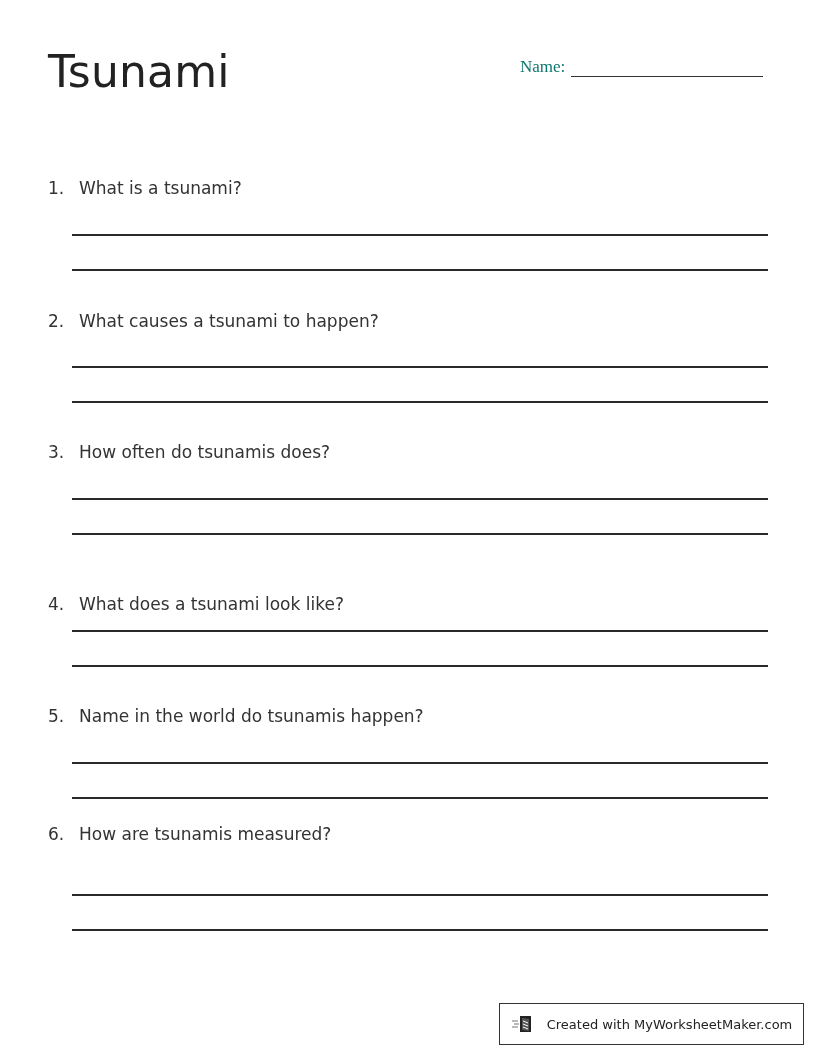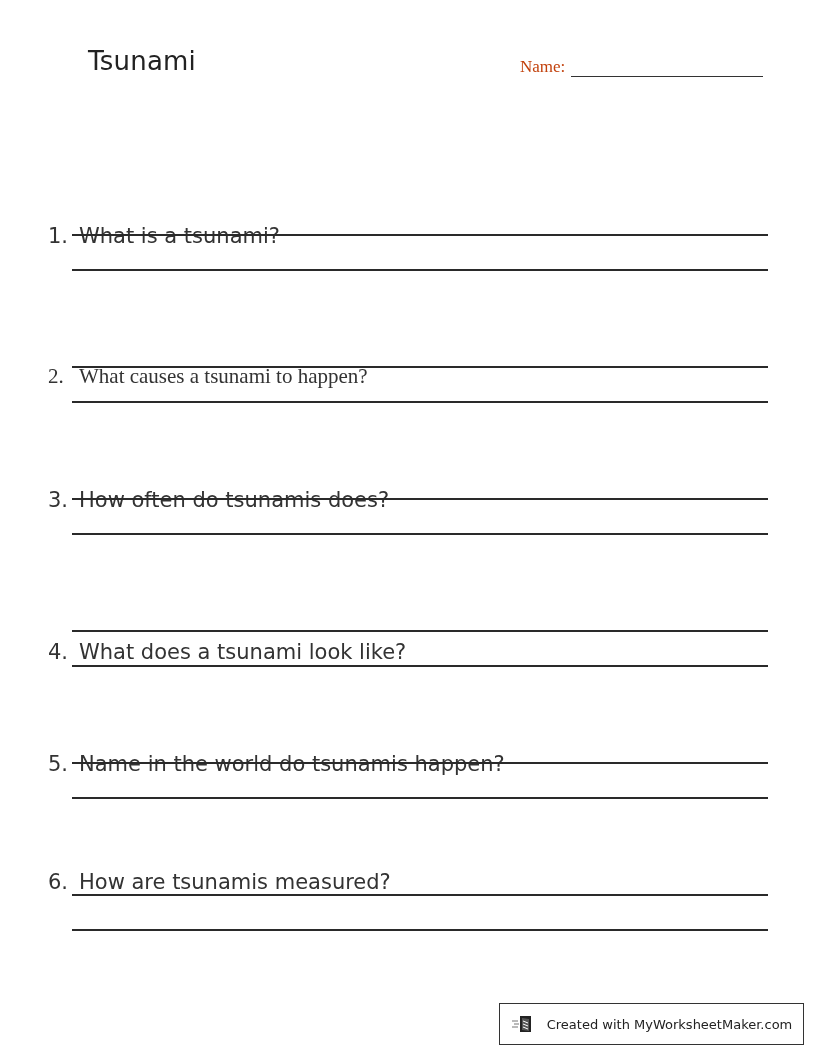--- a/index.html
+++ b/index.html
@@ -1,32 +1,32 @@
 <!DOCTYPE html>
 <html><head>
 <meta charset="utf-8">
 <style>
   html, body { margin: 0; padding: 0; background: #ffffff; }
   body { width: 816px; height: 1056px; position: relative; overflow: hidden; color: #222; }
   .title {
     position: absolute; left: 48px; top: 46px;
-    font-family: "DejaVu Sans", sans-serif; font-size: 26px; font-weight: normal;
-    color: #222; letter-spacing: 0.2px; margin-left: 40px;
+    font-family: "DejaVu Sans", sans-serif; font-size: 44px; font-weight: normal;
+    color: #222; letter-spacing: 0.2px;
   }
   .name-wrap { position: absolute; left: 520px; top: 54px; display: flex; align-items: flex-end; }
   .name-label {
-    font-family: "Liberation Serif", serif; font-size: 17px; color: #c2410c;
+    font-family: "Liberation Serif", serif; font-size: 17px; color: #0f766e;
   }
   .name-line {
     display: inline-block; width: 192px; border-bottom: 1px solid #333;
     margin-left: 6px; height: 22px;
   }
   .question {
     position: absolute; left: 48px;
-    font-family: "DejaVu Sans", sans-serif; font-size: 21px; color: #333; margin-top: 46px;
+    font-family: "DejaVu Sans", sans-serif; font-size: 17px; color: #333;
   }
   .question .num { display: inline-block; width: 31px; }
   .answer-line {
     position: absolute; left: 72px; width: 696px; height: 2px; background: #2a2a2a;
   }
   .credit {
     position: absolute; left: 499px; top: 1003px; width: 305px; height: 42px;
     border: 1px solid #333; box-sizing: border-box;
     display: flex; align-items: center; justify-content: center; gap: 12px;
     font-family: "DejaVu Sans", sans-serif; font-size: 13px; color: #222;
@@ -43,21 +43,21 @@
     <span class="name-label">Name:</span>
     <span class="name-line"></span>
   </div>
 
   <div class="question" style="top:178px;">
     <span class="num">1.</span><span>What is a tsunami?</span>
   </div>
   <div class="answer-line" style="top:234px;"></div>
   <div class="answer-line" style="top:269px;"></div>
 
-  <div class="question" style="top:318px;font-family:Liberation Serif, serif;">
+  <div class="question" style="top:311px;">
     <span class="num">2.</span><span>What causes a tsunami to happen?</span>
   </div>
   <div class="answer-line" style="top:366px;"></div>
   <div class="answer-line" style="top:401px;"></div>
 
   <div class="question" style="top:442px;">
     <span class="num">3.</span><span>How often do tsunamis does?</span>
   </div>
   <div class="answer-line" style="top:498px;"></div>
   <div class="answer-line" style="top:533px;"></div>

